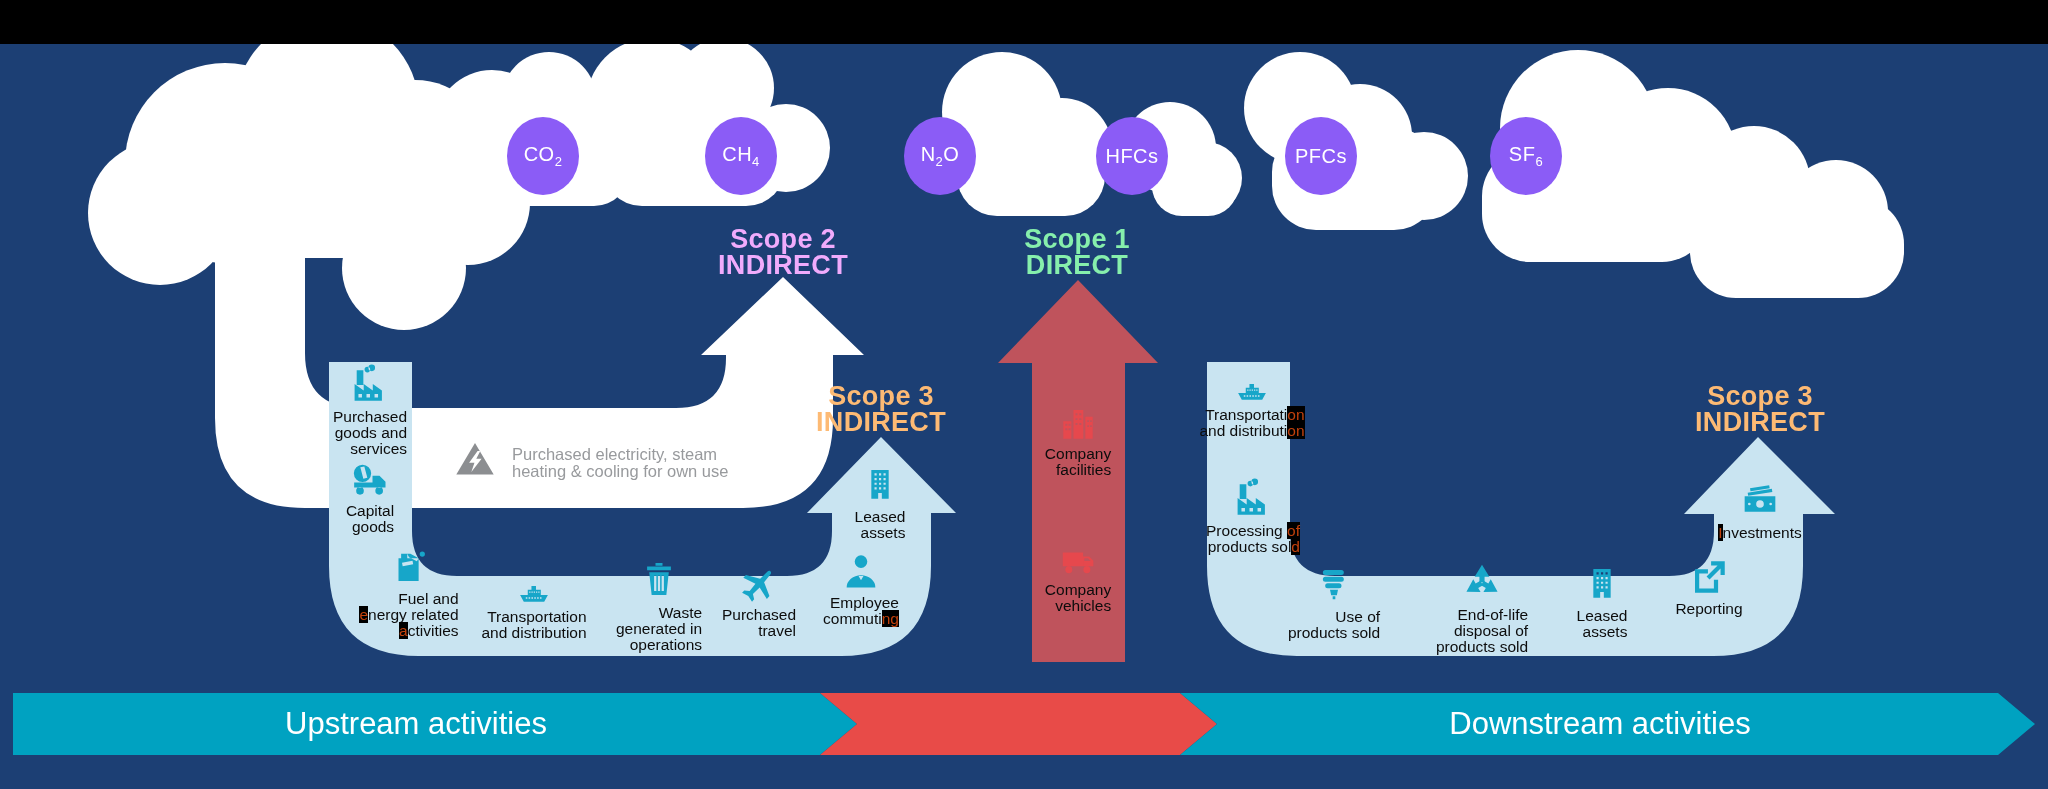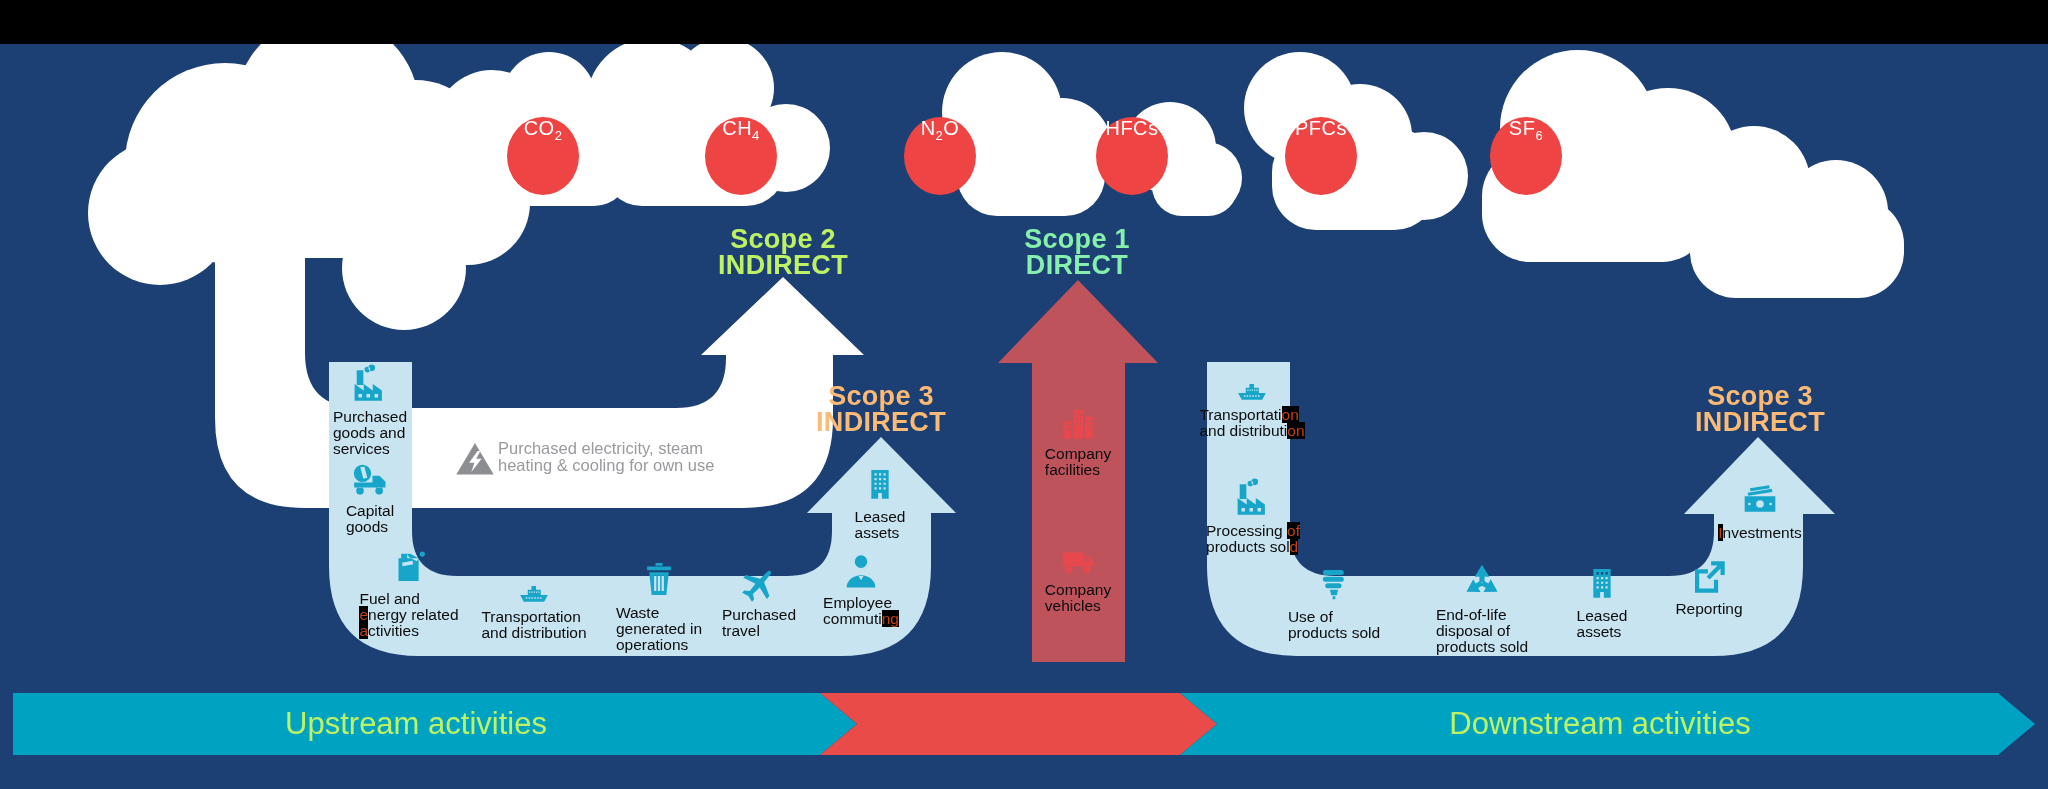--- a/index.html
+++ b/index.html
@@ -1,36 +1,36 @@
 <!DOCTYPE html>
 <html><head>
 <meta charset="utf-8">
 <style>
   html,body{margin:0;padding:0;background:#000;}
   .stage{position:relative;width:2048px;height:789px;background:#1c3f74;overflow:hidden;
          font-family:"Liberation Sans", sans-serif;}
   .topbar{position:absolute;left:0;top:0;width:2048px;height:44px;background:#000;}
   svg.layer{position:absolute;left:0;top:0;}
-  .gas{position:absolute;width:72px;height:78px;border-radius:50%;background:#ef4444;
-       color:#fff;font-size:20px;display:flex;justify-content:center;
+  .gas{position:absolute;width:72px;height:78px;border-radius:50%;background:#8b5cf6;
+       color:#fff;font-size:20px;display:flex;align-items:center;justify-content:center;
        letter-spacing:.5px;}
   .gas .sub{font-size:13px;vertical-align:-5px;align-self:flex-end;margin-bottom:17px;}
   .scope{position:absolute;width:280px;text-align:center;font-weight:700;
          font-size:27px;line-height:26px;letter-spacing:.3px;}
-  .scope-gray{color:#bef264;}
+  .scope-gray{color:#f0abfc;}
   .scope-red{color:#86efac;}
   .scope-teal{color:#fdba74;}
   .item{position:absolute;width:150px;display:flex;flex-direction:column;align-items:center;
-        text-align:left;}
+        text-align:right;}
   .item .ic{display:block;}
   .item .lbl{font-size:15.5px;line-height:16px;color:#0c0c0c;white-space:pre-line;margin-top:3px;}
   .hl{background:#000;color:#c2410c;}
-  .note{position:absolute;display:flex;align-items:flex-start;}
+  .note{position:absolute;display:flex;align-items:flex-end;gap:14px;}
   .note-text{font-size:16.5px;line-height:17px;color:#989a9d;white-space:pre-line;padding-top:4px;}
-  .bar-label{position:absolute;top:706px;height:36px;line-height:36px;color:#bef264;
+  .bar-label{position:absolute;top:706px;height:36px;line-height:36px;color:#ffffff;
              font-size:31px;text-align:center;width:400px;}
 </style>
 </head>
 <body>
 
 <div class="stage">
 
   <svg class="layer" width="2048" height="789" viewBox="0 0 2048 789">
     <defs>
       <symbol id="i-factory" viewBox="0 0 24 24">

